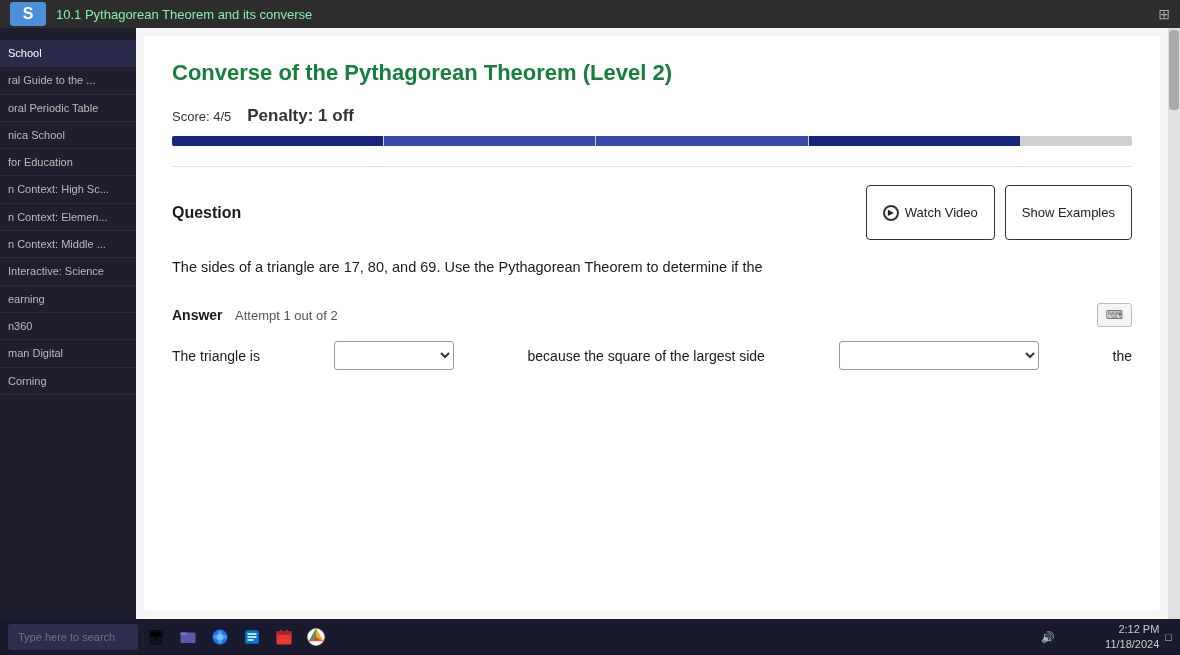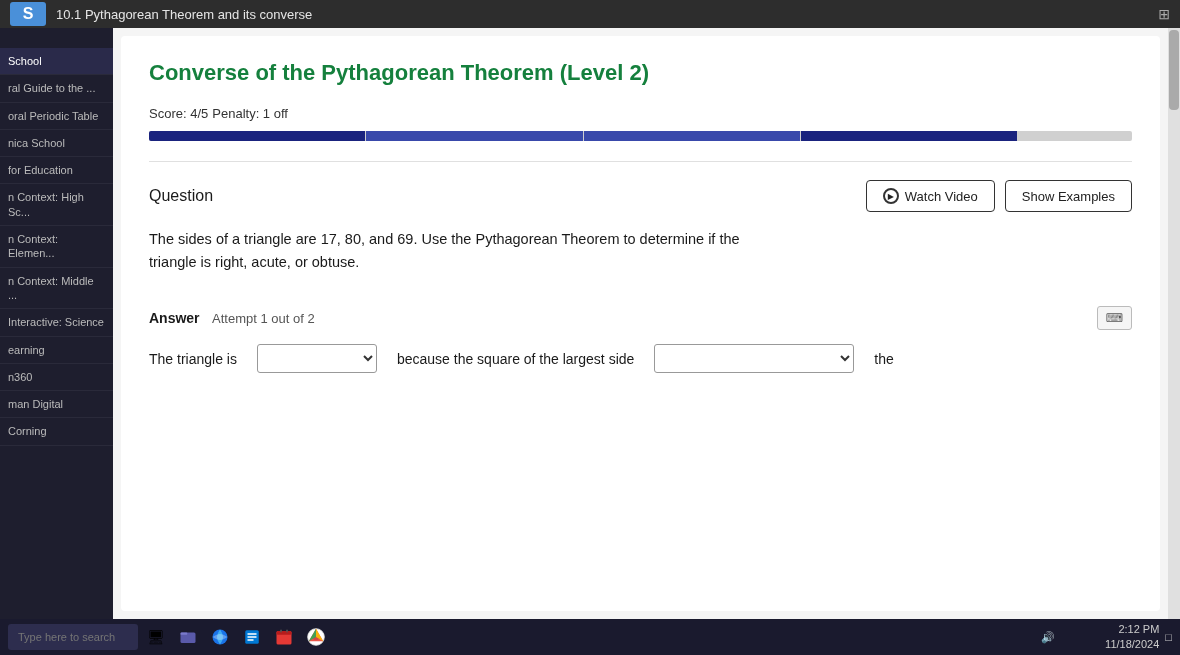--- a/index.html
+++ b/index.html
@@ -30,46 +30,46 @@
       font-weight: bold;
       font-size: 16px;
       width: 36px;
       height: 24px;
       display: flex;
       align-items: center;
       justify-content: center;
       border-radius: 3px;
     }
     .top-bar-title {
-      color: #e5e5e5;
+      color: #86efac;
       font-size: 13px;
       flex: 1;
     }
     .top-bar-icon {
       color: #aaa;
       font-size: 14px;
       cursor: pointer;
     }
 
     
     .main-layout {
       display: flex;
       flex: 1;
       overflow: hidden;
     }
 
     
     .sidebar {
-      width: 113px;
+      width: 136px;
       background: #1e1e2e;
       color: #ccc;
       font-size: 11px;
       overflow-y: auto;
       flex-shrink: 0;
-      padding-top: 20px;
+      padding-top: 12px;
     }
     .sidebar-item {
       padding: 6px 8px;
       cursor: pointer;
       border-bottom: 1px solid #2a2a3a;
       line-height: 1.3;
       color: #bbb;
     }
     .sidebar-item.active {
       background: #2a2a4a;
@@ -98,30 +98,31 @@
       font-size: 22px;
       font-weight: bold;
       color: #15803d;
       margin-bottom: 20px;
     }
 
     
     .score-section {
       display: flex;
       align-items: center;
-      gap: 4px;
+      gap: 16px;
       margin-bottom: 10px;
     }
     .score-label {
       font-size: 13px;
       color: #333;
     }
     .penalty-label {
-      font-size: 13px;
+      font-size: 17px;
       color: #333;
+      font-weight: bold;
     }
 
     
     .progress-bar-container {
       background: #d0d0d0;
       height: 10px;
       border-radius: 2px;
       margin-bottom: 20px;
       position: relative;
       overflow: hidden;
@@ -145,21 +146,21 @@
 
     
     .question-header {
       display: flex;
       align-items: center;
       justify-content: space-between;
       margin-bottom: 16px;
     }
     .question-label {
       font-size: 16px;
-      font-weight: normal;
+      font-weight: bold;
       color: #1a1a1a;
     }
     .question-actions {
       display: flex;
       gap: 10px;
     }
     .btn-watch-video {
       display: flex;
       align-items: center;
       gap: 6px;
@@ -167,21 +168,21 @@
       background: white;
       padding: 7px 16px;
       border-radius: 4px;
       font-size: 13px;
       cursor: pointer;
       color: #222;
     }
     .btn-show-examples {
       border: 1.5px solid #333;
       background: white;
-      padding: 7px 16px;
+      padding: 19px 16px;
       border-radius: 4px;
       font-size: 13px;
       cursor: pointer;
       color: #222;
     }
     .play-circle {
       width: 16px;
       height: 16px;
       border-radius: 50%;
       border: 2px solid #333;
@@ -189,21 +190,21 @@
       align-items: center;
       justify-content: center;
       font-size: 8px;
     }
 
     
     .question-text {
       font-size: 14.5px;
       color: #1a1a1a;
       line-height: 1.6;
-      margin-bottom: 32px;
+      margin-bottom: 24px;
     }
 
     
     .answer-header {
       display: flex;
       align-items: center;
       justify-content: space-between;
       margin-bottom: 14px;
     }
     .answer-label {
@@ -229,20 +230,21 @@
 
     
     .answer-row {
       display: flex;
       align-items: center;
       gap: 20px;
       font-size: 14px;
       color: #1a1a1a;
       margin-bottom: 10px;
       flex-wrap: wrap;
+      justify-content: space-between;
     }
     .answer-select {
       border: 1px solid #999;
       border-radius: 3px;
       padding: 5px 8px;
       font-size: 13px;
       background: white;
       color: #333;
       cursor: pointer;
       min-width: 120px;
@@ -395,21 +397,20 @@
             <span>Watch Video</span>
           </button>
           <button class="btn-show-examples">
             <span>Show Examples</span>
           </button>
         </div>
       </div>
 
       <div class="question-text">
         <span>The sides of a triangle are 17, 80, and 69. Use the Pythagorean Theorem to determine if the</span><br>
-        <span>triangle is right, acute, or obtuse.</span>
       </div>
 
       <div class="answer-header">
         <div>
           <span class="answer-label">Answer</span>
           <span class="attempt-label">Attempt 1 out of 2</span>
         </div>
         <button class="keyboard-icon-btn">
           <span>⌨</span>
         </button>

